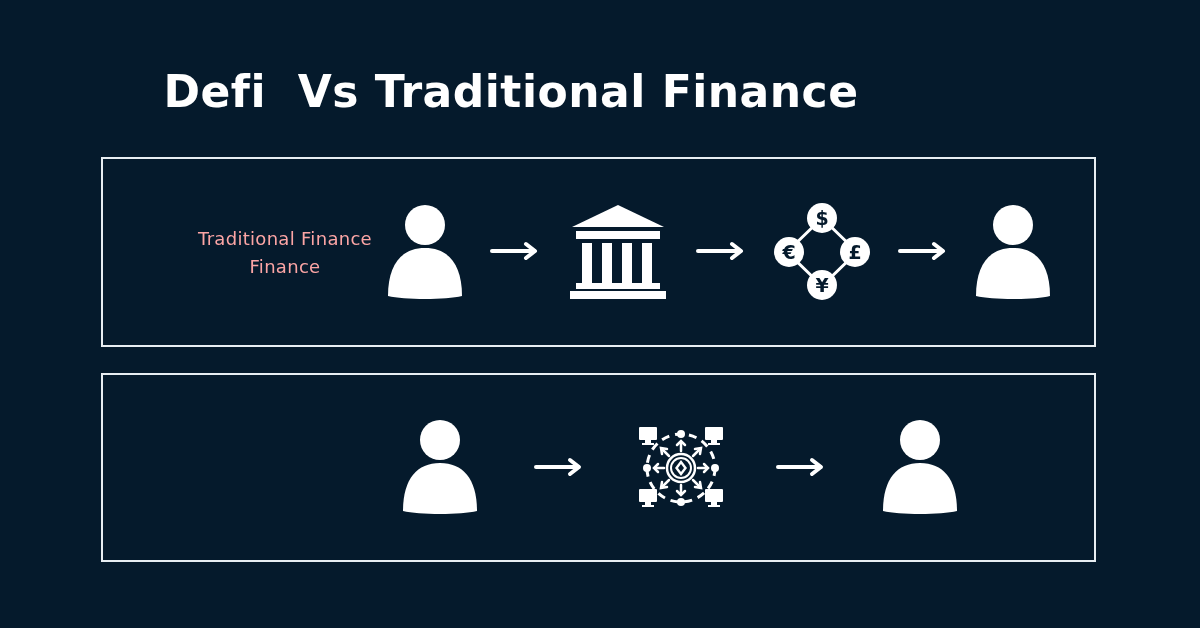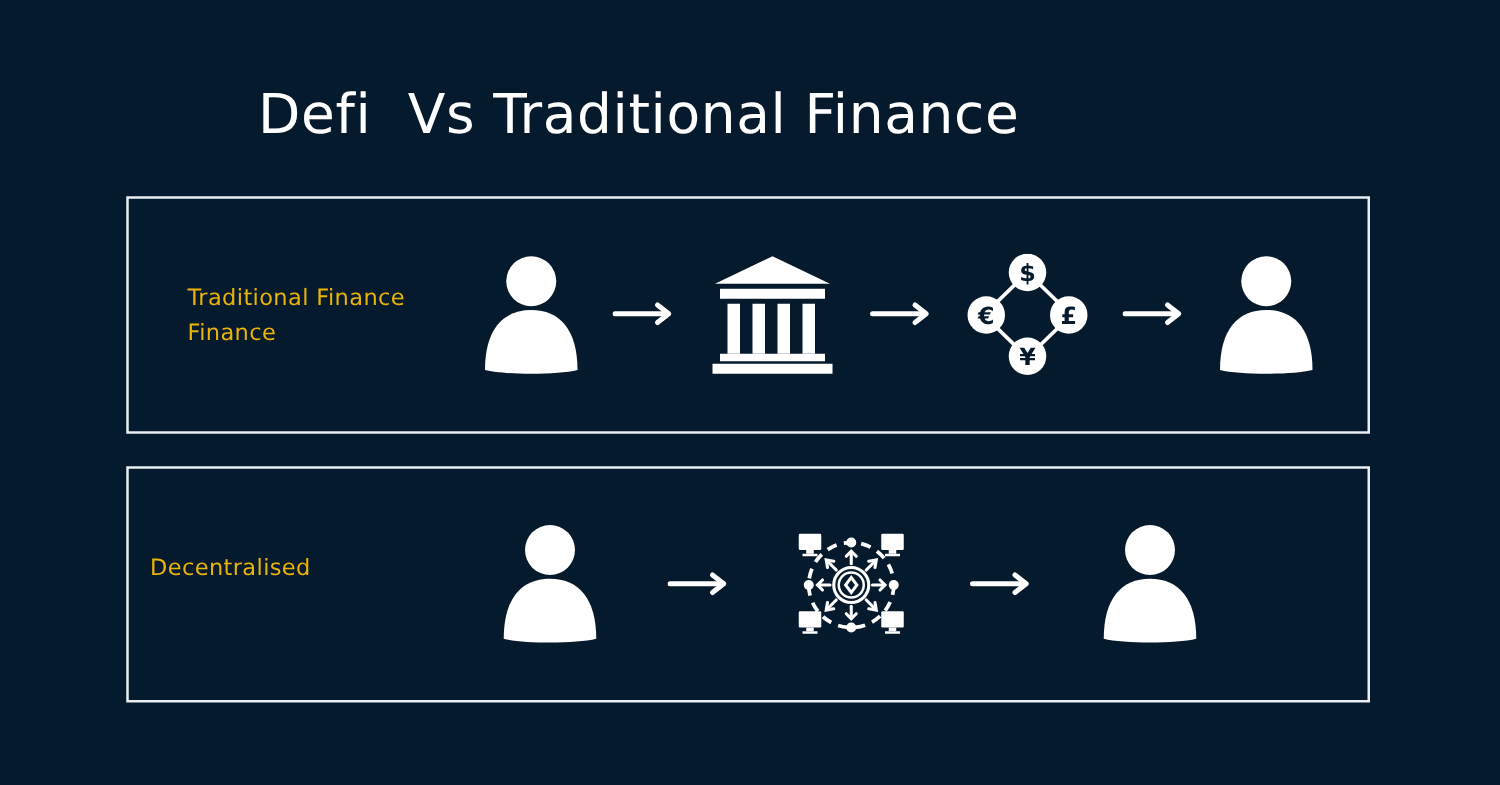--- a/index.html
+++ b/index.html
@@ -7,36 +7,36 @@
       width: 1200px; height: 628px; overflow: hidden;
       background: #051a2c;
       position: relative;
       font-family: "DejaVu Sans", sans-serif;
       color: #ffffff;
     }
     .title {
       position: absolute; left: 0; top: 62px; width: 1022px;
       text-align: center;
       font-family: "DejaVu Sans", sans-serif;
-      font-weight: normal; font-size: 44px; letter-spacing: 0.5px;
+      font-weight: bold; font-size: 44px; letter-spacing: 0.5px;
       line-height: 60px;
       white-space: pre;
     }
     .panel {
       position: absolute; left: 101px; width: 995px;
       border: 2px solid #e8eef2;
       box-sizing: border-box;
     }
     .panel.top { top: 157px; height: 190px; }
     .panel.bottom { top: 373px; height: 189px; }
     .label {
       position: absolute;
       font-family: "DejaVu Sans", sans-serif;
       font-size: 18px; line-height: 28px;
-      color: #eab308;
+      text-align: center; color: #fca5a5;
       letter-spacing: 0.3px;
     }
     .icon { position: absolute; }
     svg { display: block; }
   </style>
 </head>
 <body>
 
 <div class="title">Defi  Vs Traditional Finance</div>
 
@@ -105,21 +105,20 @@
 <div class="icon" style="left:974px; top:204px;">
   <svg width="78" height="96" viewBox="0 0 78 96">
     <circle cx="39" cy="21" r="20" fill="#fff"></circle>
     <path d="M2 92 C2 60 16 44 39 44 C62 44 76 60 76 92 C60 96 18 96 2 92 Z" fill="#fff"></path>
   </svg>
 </div>
 
 <div class="panel bottom"></div>
 
 <div class="label" style="left:120px; top:441px; width:275px;">
-  <div>Decentralised</div>
 </div>
 
 <div class="icon" style="left:401px; top:419px;">
   <svg width="78" height="96" viewBox="0 0 78 96">
     <circle cx="39" cy="21" r="20" fill="#fff"></circle>
     <path d="M2 92 C2 60 16 44 39 44 C62 44 76 60 76 92 C60 96 18 96 2 92 Z" fill="#fff"></path>
   </svg>
 </div>
 
 <div class="icon" style="left:534px; top:456px;">

